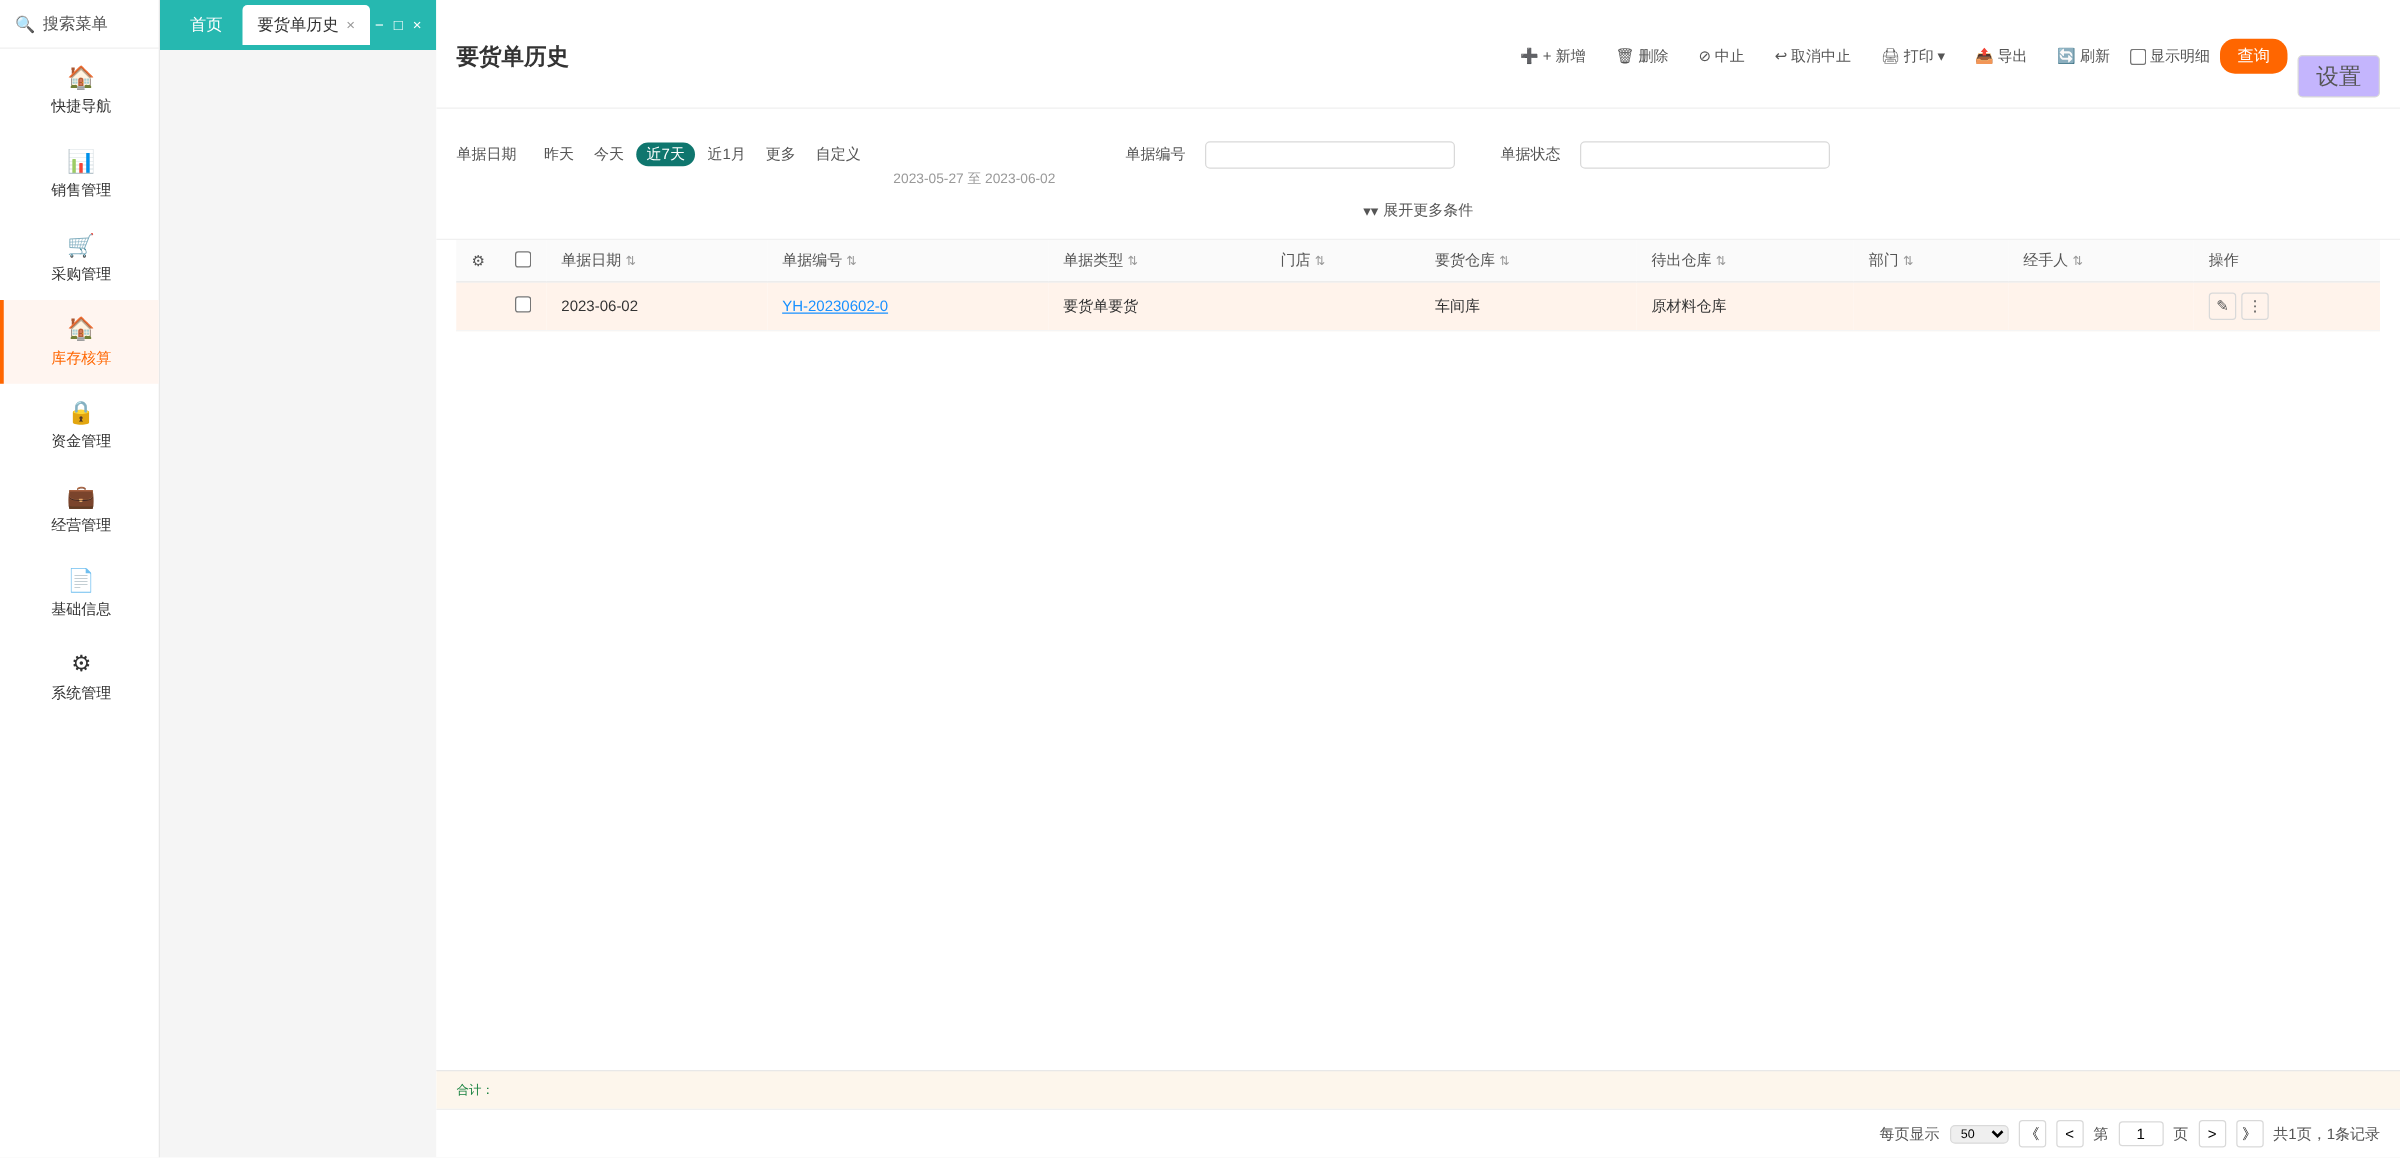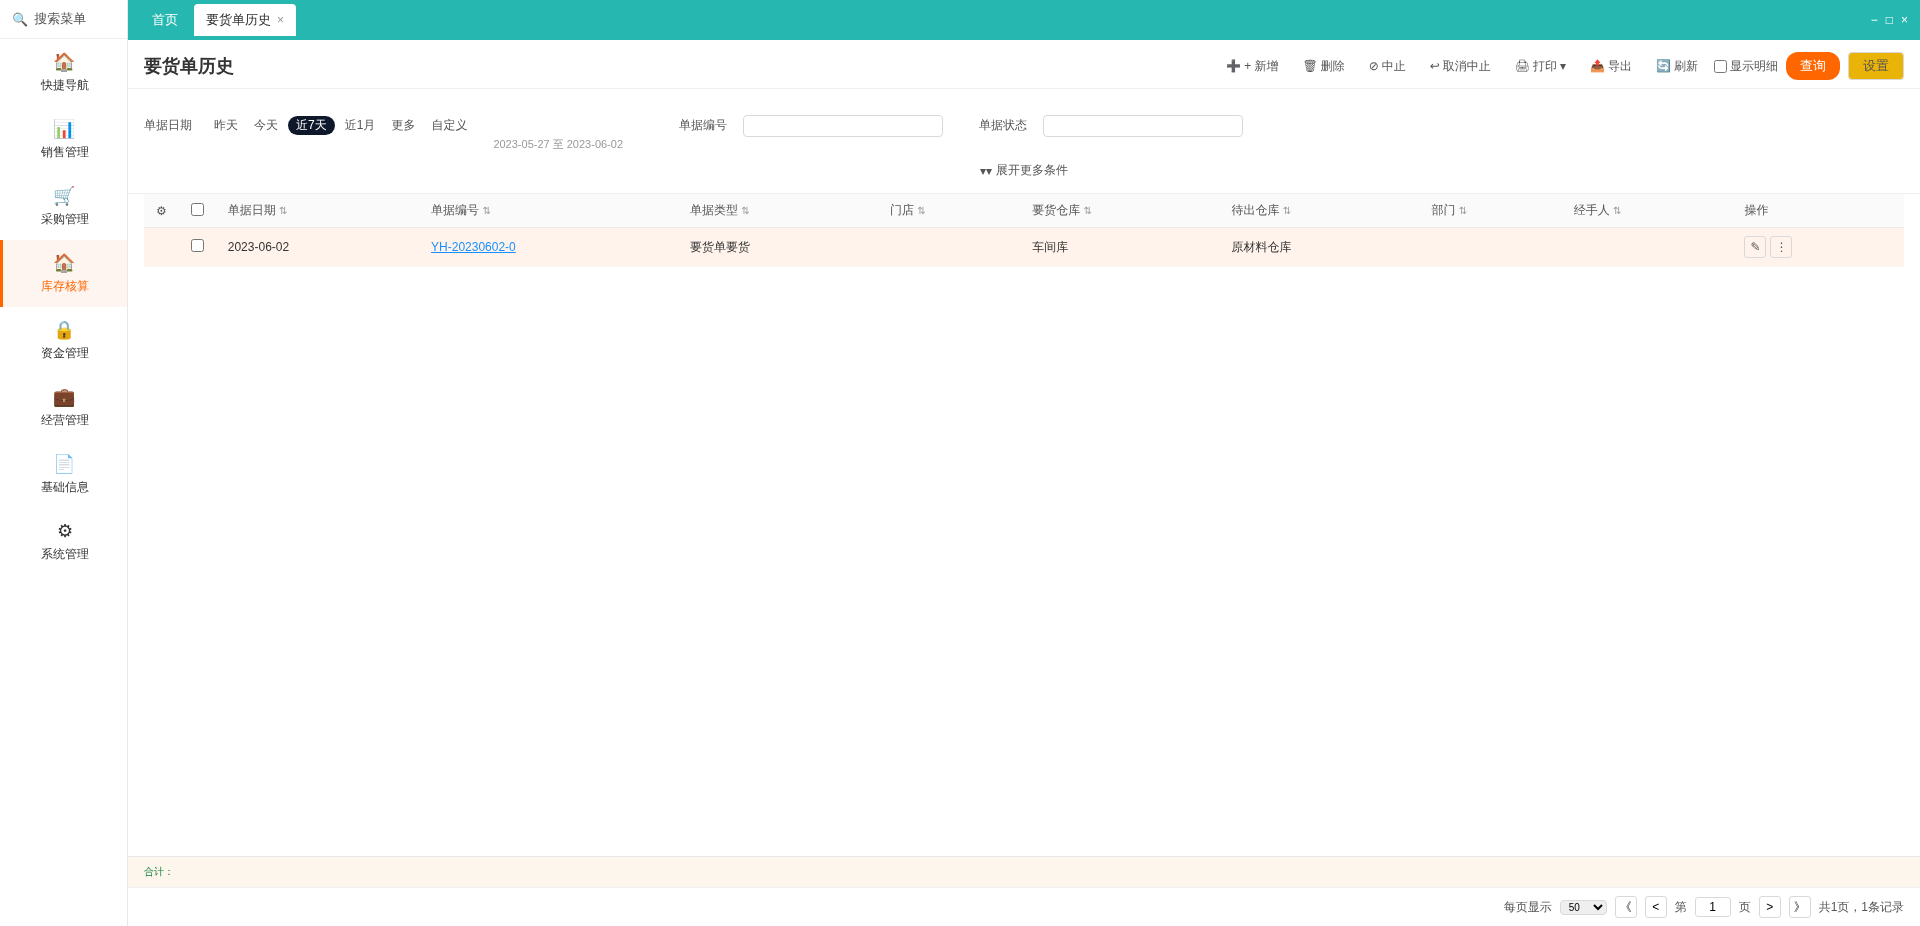--- a/index.html
+++ b/index.html
@@ -25,21 +25,20 @@
       gap: 4px;
       border-left: 3px solid transparent;
     }
     .sidebar-item.active { background: #fff5f0; color: #f60; border-left: 3px solid #f60; }
     .sidebar-item .icon { font-size: 18px; }
 
     
     .main {
       flex: 1;
       display: flex;
-      flex-direction: column;
       overflow: hidden;
     }
 
     
     .topbar {
       height: 40px;
       background: #26b8b0;
       display: flex;
       align-items: center;
       padding: 0 12px;
@@ -109,27 +108,28 @@
     .btn-primary {
       background: #f60;
       color: #fff;
       border: none;
       padding: 5px 14px;
       border-radius: 12px;
       cursor: pointer;
       font-size: 13px;
     }
     .btn-settings {
-      background: #eab308;
+      background: #c4b5fd;
       color: #555;
       border: 1px solid #d9d9d9;
       padding: 4px 14px;
       border-radius: 4px;
       cursor: pointer;
-      font-size: 13px;
+      font-size: 18px;
+      margin-top: 32px;
     }
     .display-detail-btn {
       display: flex;
       align-items: center;
       gap: 3px;
       font-size: 12px;
       color: #555;
       cursor: pointer;
     }
 
@@ -157,21 +157,21 @@
     }
     .date-btn {
       padding: 1px 6px;
       font-size: 12px;
       cursor: pointer;
       color: #555;
       border: none;
       background: none;
     }
     .date-btn.active {
-      background: #0f172a;
+      background: #0f766e;
       color: #fff;
       border-radius: 10px;
       padding: 1px 8px;
     }
     .date-range {
       font-size: 11px;
       color: #999;
       margin-top: 38px;
     }
     .filter-input {

